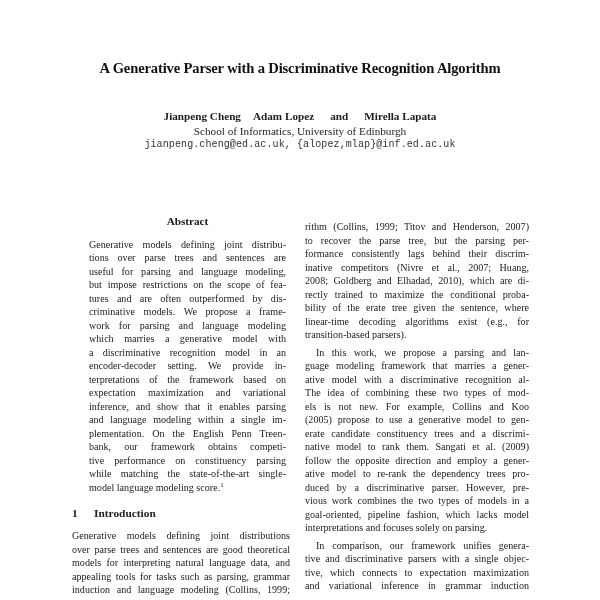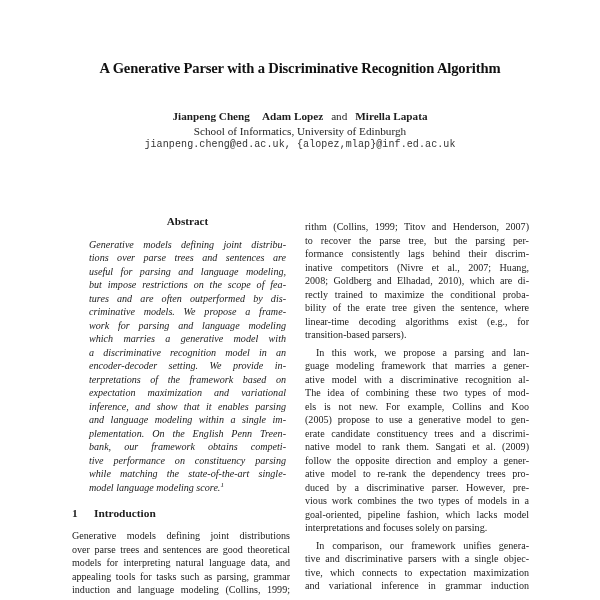--- a/index.html
+++ b/index.html
@@ -35,21 +35,21 @@
     .authors {
       position: absolute;
       left: 0; width: 600px;
       top: 109px;
       text-align: center;
       font-size: 11.2px;
       line-height: 14.5px;
     }
     .authors .names b { font-weight: bold; }
     .authors .names .gap { display: inline-block; width: 12px; }
-    .authors .names .and { font-weight: normal; margin: 0 8px; }
+    .authors .names .and { font-weight: bold; margin: 0 16px; }
     .authors .emails {
       font-family: "Liberation Mono", "DejaVu Sans Mono", monospace;
       font-size: 10px;
       color: #333;
       letter-spacing: 0.1px;
     }
     .col {
       position: absolute;
       font-size: 10.1px;
       line-height: 13.5px;
@@ -64,21 +64,20 @@
     }
     .abstract-heading {
       text-align: center;
       font-weight: bold;
       font-size: 11.2px;
       margin-bottom: 9px !important;
     }
     .abstract-body {
       text-align: justify;
       hyphens: manual;
-      font-style: italic;
     }
     .abstract-body sup { font-size: 7px; line-height: 0; }
     .intro-heading {
       position: absolute;
       left: 72px;
       top: 507px;
       font-weight: bold;
       font-size: 11.4px;
     }
     .intro-heading .num { display: inline-block; width: 22px; }

